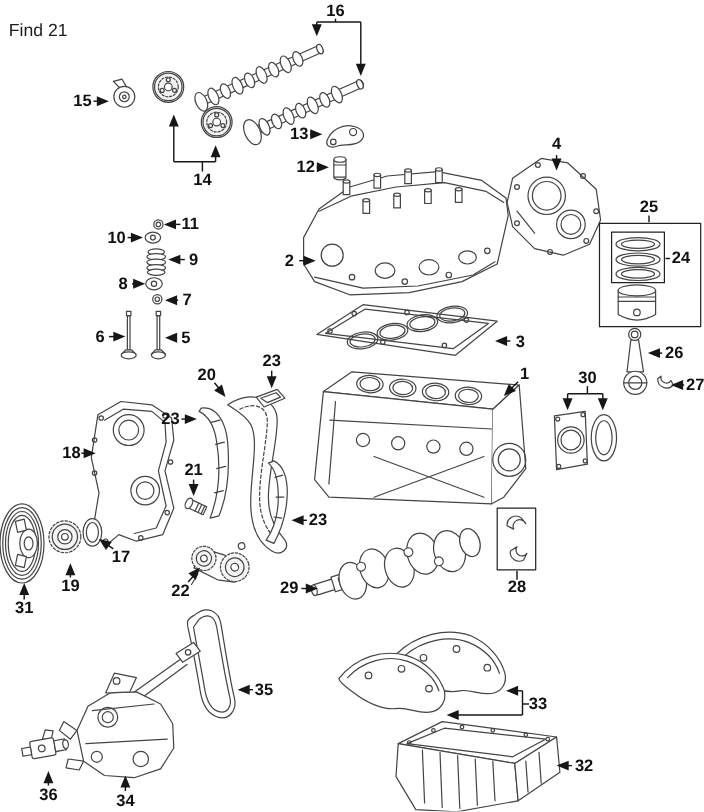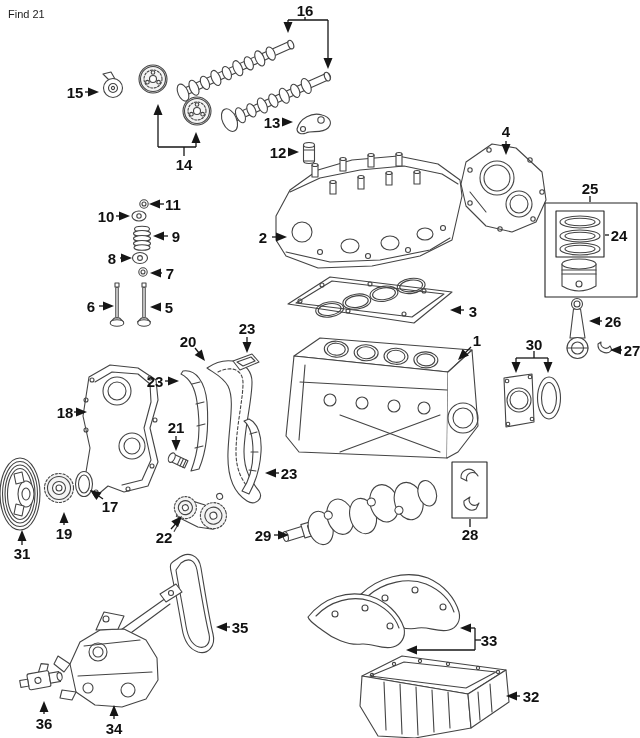--- a/index.html
+++ b/index.html
@@ -1,18 +1,18 @@
 <!DOCTYPE html>
 <html><head>
 <meta charset="utf-8">
 <style>
   html,body{margin:0;padding:0;background:#fff;}
   .stage{position:relative;width:640px;height:738px;background:#fff;overflow:hidden;
          font-family:"Liberation Sans",sans-serif;}
-  .title{position:absolute;left:8px;top:8px;font-size:11px;color:#1c1c1c;}
+  .title{position:absolute;left:8px;top:20px;font-size:16px;color:#1c1c1c;}
   svg{position:absolute;left:0;top:0;}
   #overlay text{font-family:"Liberation Sans",sans-serif;font-weight:bold;font-size:15px;fill:#101010;}
   #overlay line{stroke:#161616;stroke-width:1.3;}
   #overlay polygon{fill:#161616;}
 </style>
 </head>
 <body>
 
 <div class="stage">
   <div class="title">Find 21</div>

